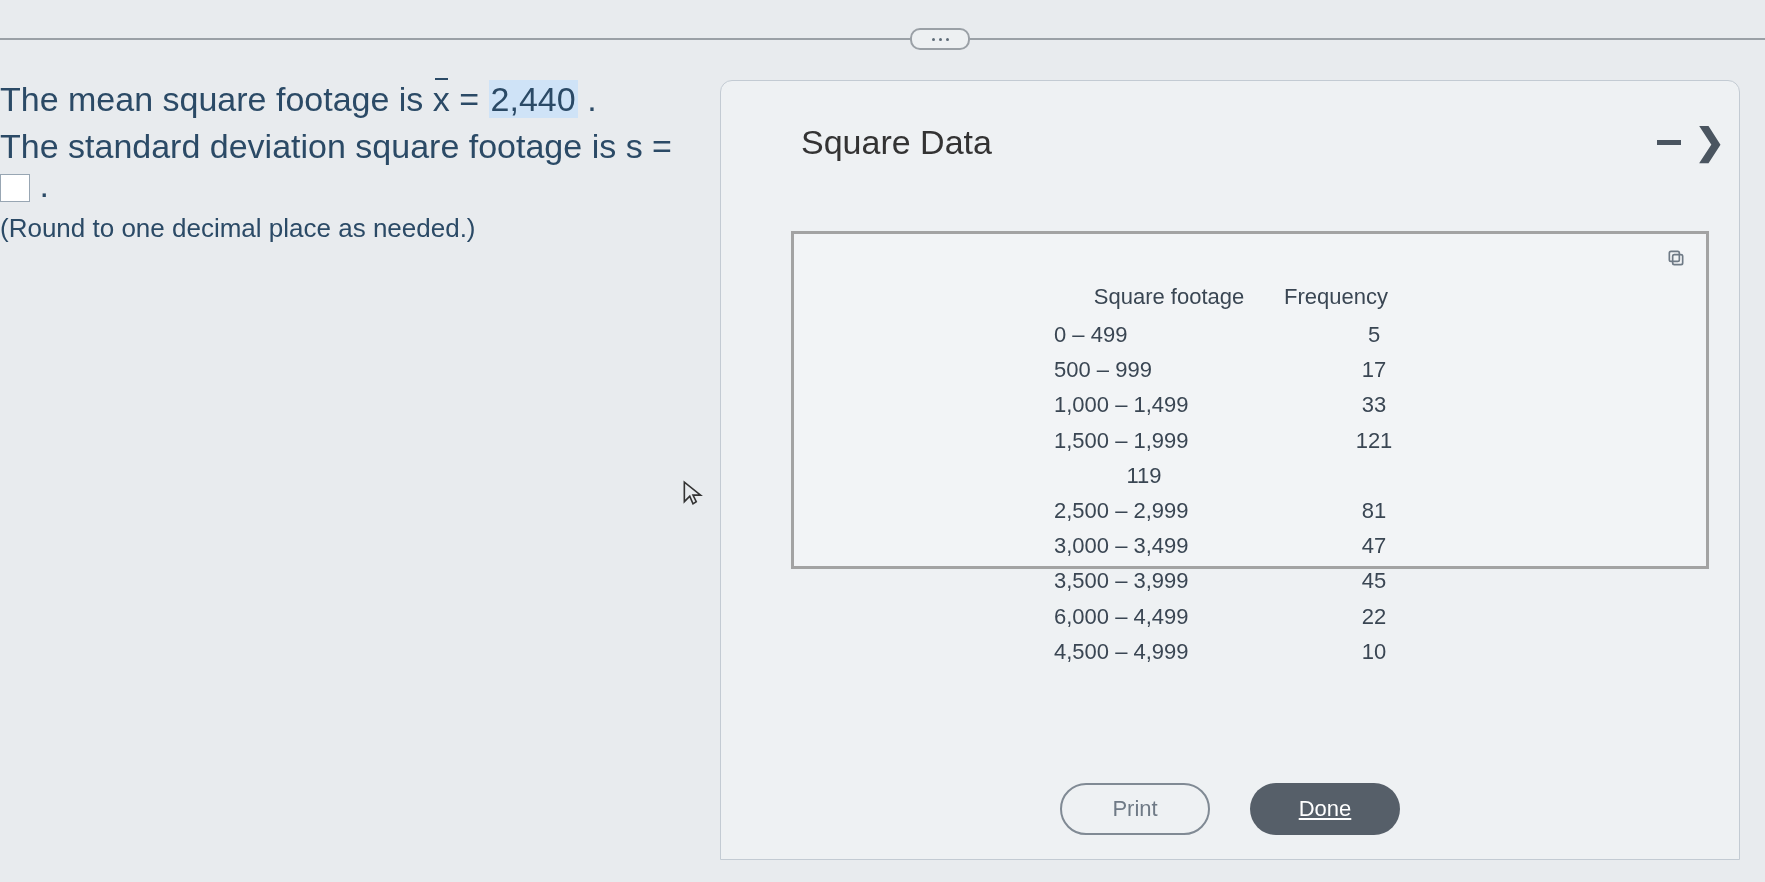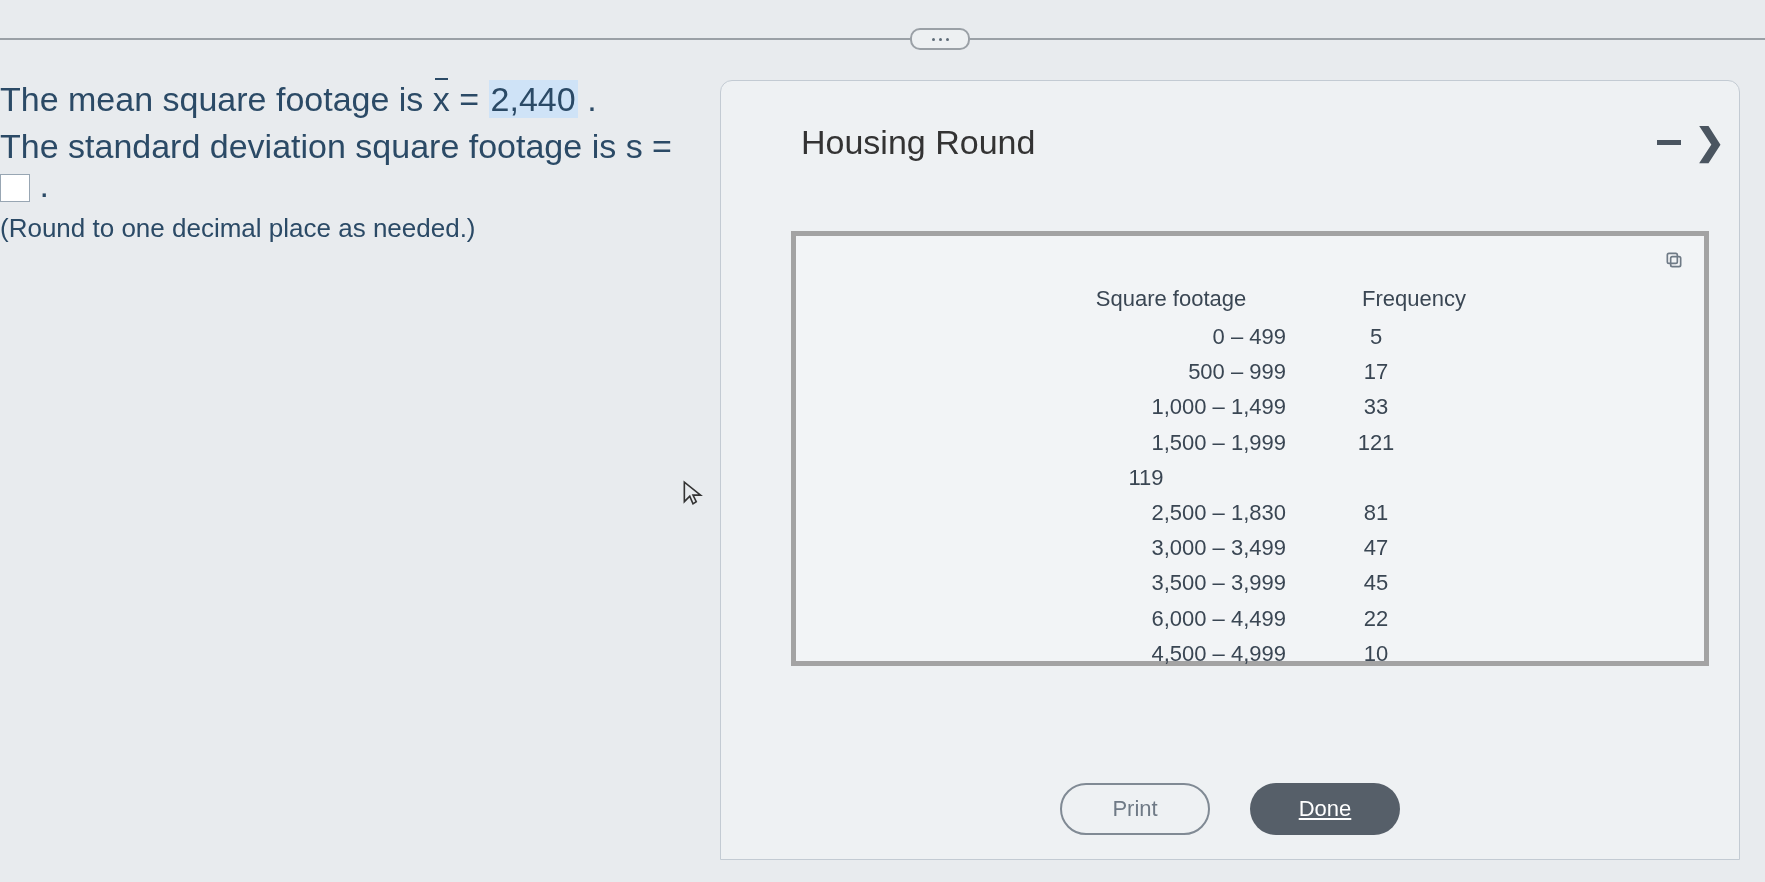--- a/index.html
+++ b/index.html
@@ -15,30 +15,30 @@
   .xbar::before { content:""; position:absolute; top:-2px; left:2px; right:2px; border-top:2px solid #2b4a66; }
   .highlight { background:#cfe3f7; padding: 0 2px; }
   .input-box { display:inline-block; width:30px; height:28px; border:1px solid #98a6b3; background:#fff; vertical-align:middle; }
 
   .dialog { position:absolute; left:720px; top:80px; width:1020px; height:780px; background:#eef1f3; border:1px solid #c3cbd3; border-top-left-radius:12px; border-top-right-radius:12px; }
   .dialog-title { position:absolute; top:42px; left:80px; font-size:34px; color:#333; }
   .dialog-ctrl { position:absolute; top:40px; right:14px; display:flex; gap:14px; align-items:center; }
   .minimize { width:24px; height:5px; background:#4a5560; }
   .chev { font-size:36px; color:#4a5560; font-weight:bold; }
 
-  .panel { position:absolute; top:150px; left:70px; right:30px; height:435px; border:5px solid #a3a3a3; background:#f2f4f6; }
+  .panel { position:absolute; top:150px; left:70px; right:30px; height:338px; border:3px solid #a3a3a3; background:#f2f4f6; }
   .copy-icon { position:absolute; top:14px; right:20px; width:20px; height:20px; }
   .copy-icon svg { width:100%; height:100%; }
 
   .tbl { position:absolute; top:50px; left:260px; width:420px; font-size:22px; color:#3a4653; }
   .tbl .hdr { display:flex; border-bottom:1px solid transparent; margin-bottom:6px; }
   .tbl .hdr div:first-child { width:230px; text-align:center; }
-  .tbl .hdr div:last-child { width:180px; text-align:right; }
+  .tbl .hdr div:last-child { width:180px; text-align:left; }
   .tbl .row { display:flex; line-height:1.6; }
-  .tbl .row div:first-child { width:230px; text-align:right; }
+  .tbl .row div:first-child { width:230px; text-align:left; }
   .tbl .row div:last-child { width:180px; text-align:center; }
 
   .dlg-btns { position:absolute; bottom:24px; left:0; right:0; display:flex; justify-content:center; gap:40px; }
   .btn { min-width:150px; height:52px; border-radius:26px; font-size:22px; display:flex; align-items:center; justify-content:center; cursor:pointer; }
   .btn-outline { border:2px solid #808a94; color:#6f7a86; background:transparent;text-align:center; }
   .btn-solid { background:#565f69; color:#fff; border:none;text-decoration:underline; }
 
   .cursor { position:absolute; left:680px; top:480px; }
   .cursor svg { width:26px; height:26px; }
 </style>
@@ -63,21 +63,21 @@
 
   <div class="line">
     <span>The standard deviation square footage is s = </span>
     <span class="input-box"></span>
     <span> .</span>
   </div>
   <div class="hint">(Round to one decimal place as needed.)</div>
 </div>
 
 <div class="dialog">
-  <div class="dialog-title">Housing Round</div>
+  <div class="dialog-title">Square Data</div>
   <div class="dialog-ctrl">
     <div class="minimize"></div>
     <div class="chev">❯</div>
   </div>
 
   <div class="panel">
     <div class="copy-icon">
       <svg viewBox="0 0 24 24" fill="none" stroke="#6f7a86" stroke-width="2">
         <rect x="8" y="8" width="12" height="12" rx="2"></rect>
         <rect x="4" y="4" width="12" height="12" rx="2"></rect>
@@ -101,21 +101,21 @@
           <div>33</div>
         </div>
       <div class="row">
           <div>1,500 – 1,999</div>
           <div>121</div>
         </div>
       <div class="row">
           <div>119</div>
         </div>
       <div class="row">
-          <div>2,500 – 1,830</div>
+          <div>2,500 – 2,999</div>
           <div>81</div>
         </div>
       <div class="row">
           <div>3,000 – 3,499</div>
           <div>47</div>
         </div>
       <div class="row">
           <div>3,500 – 3,999</div>
           <div>45</div>
         </div>

